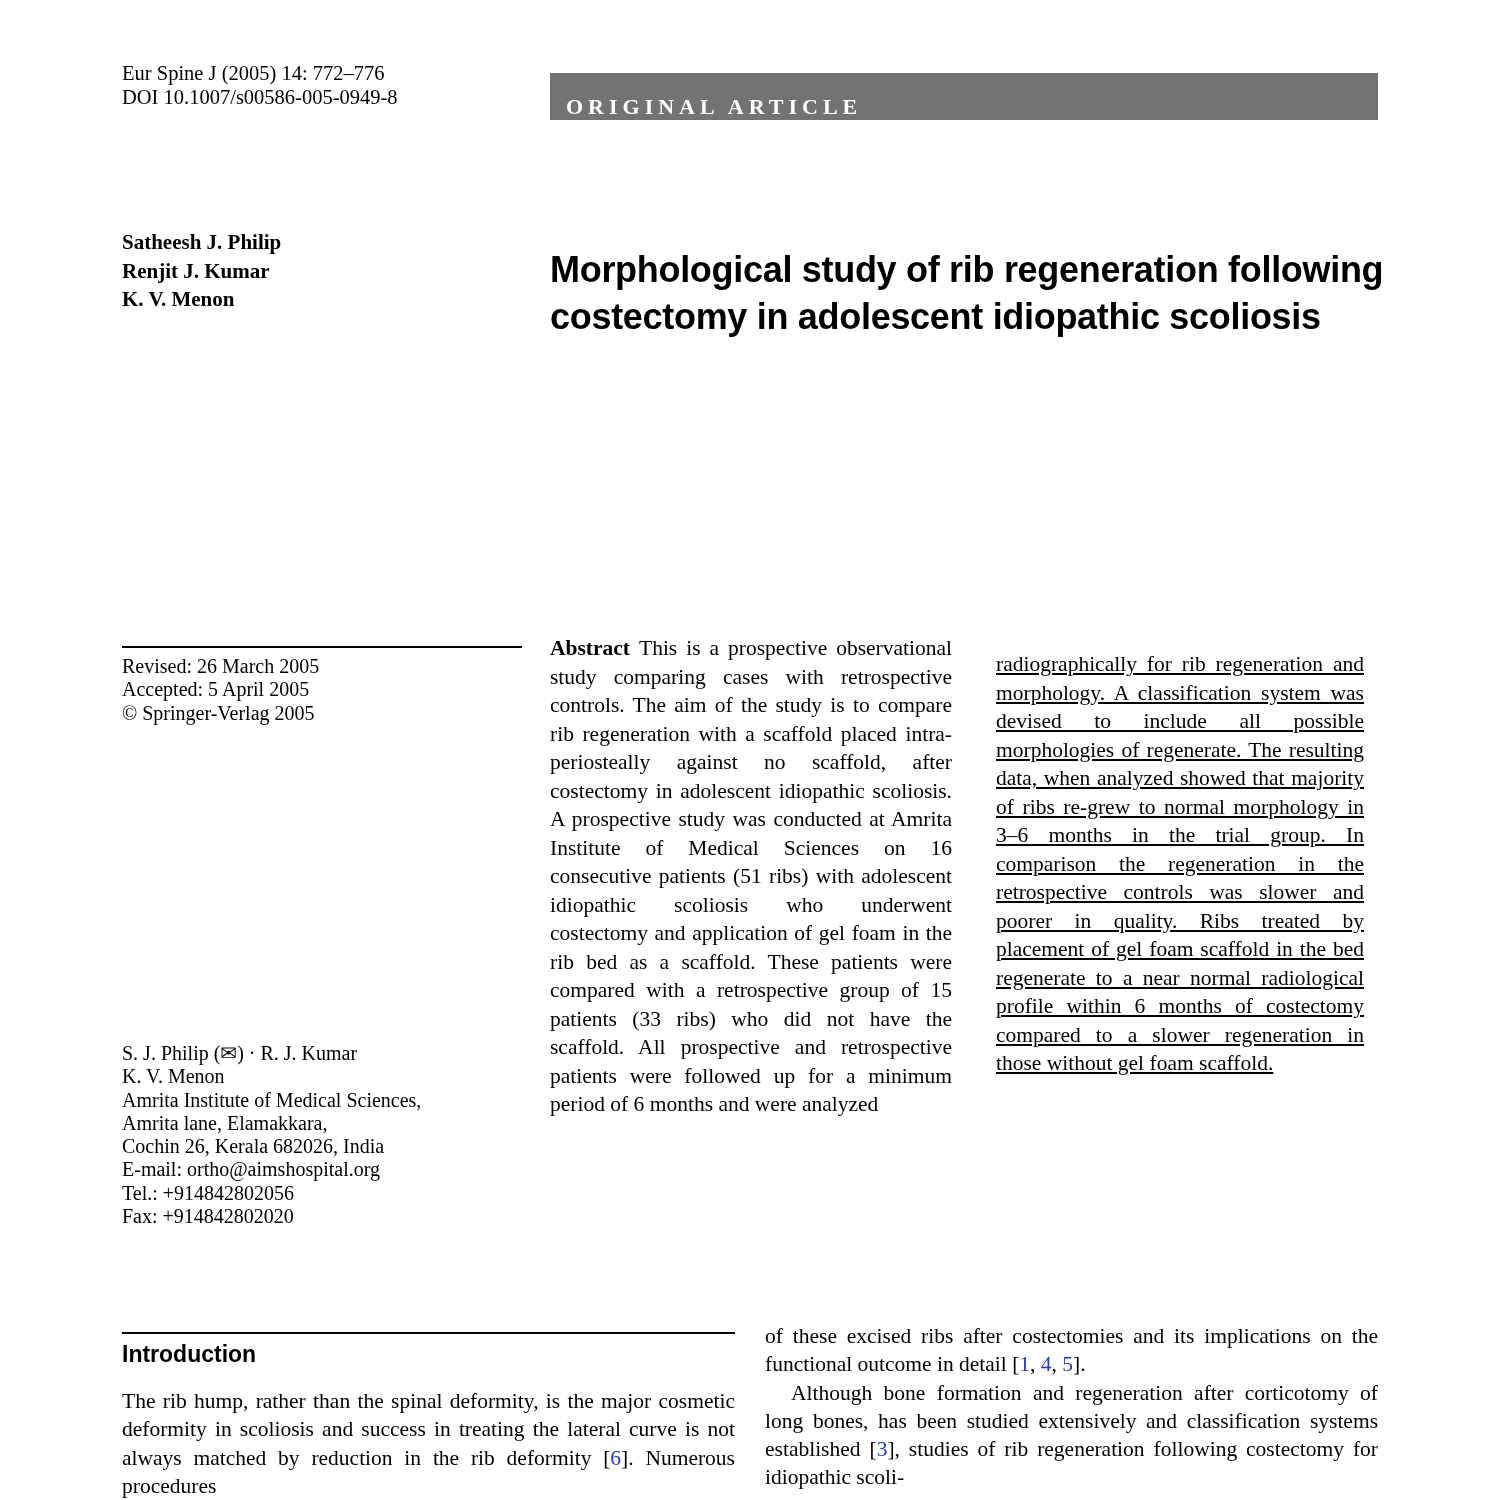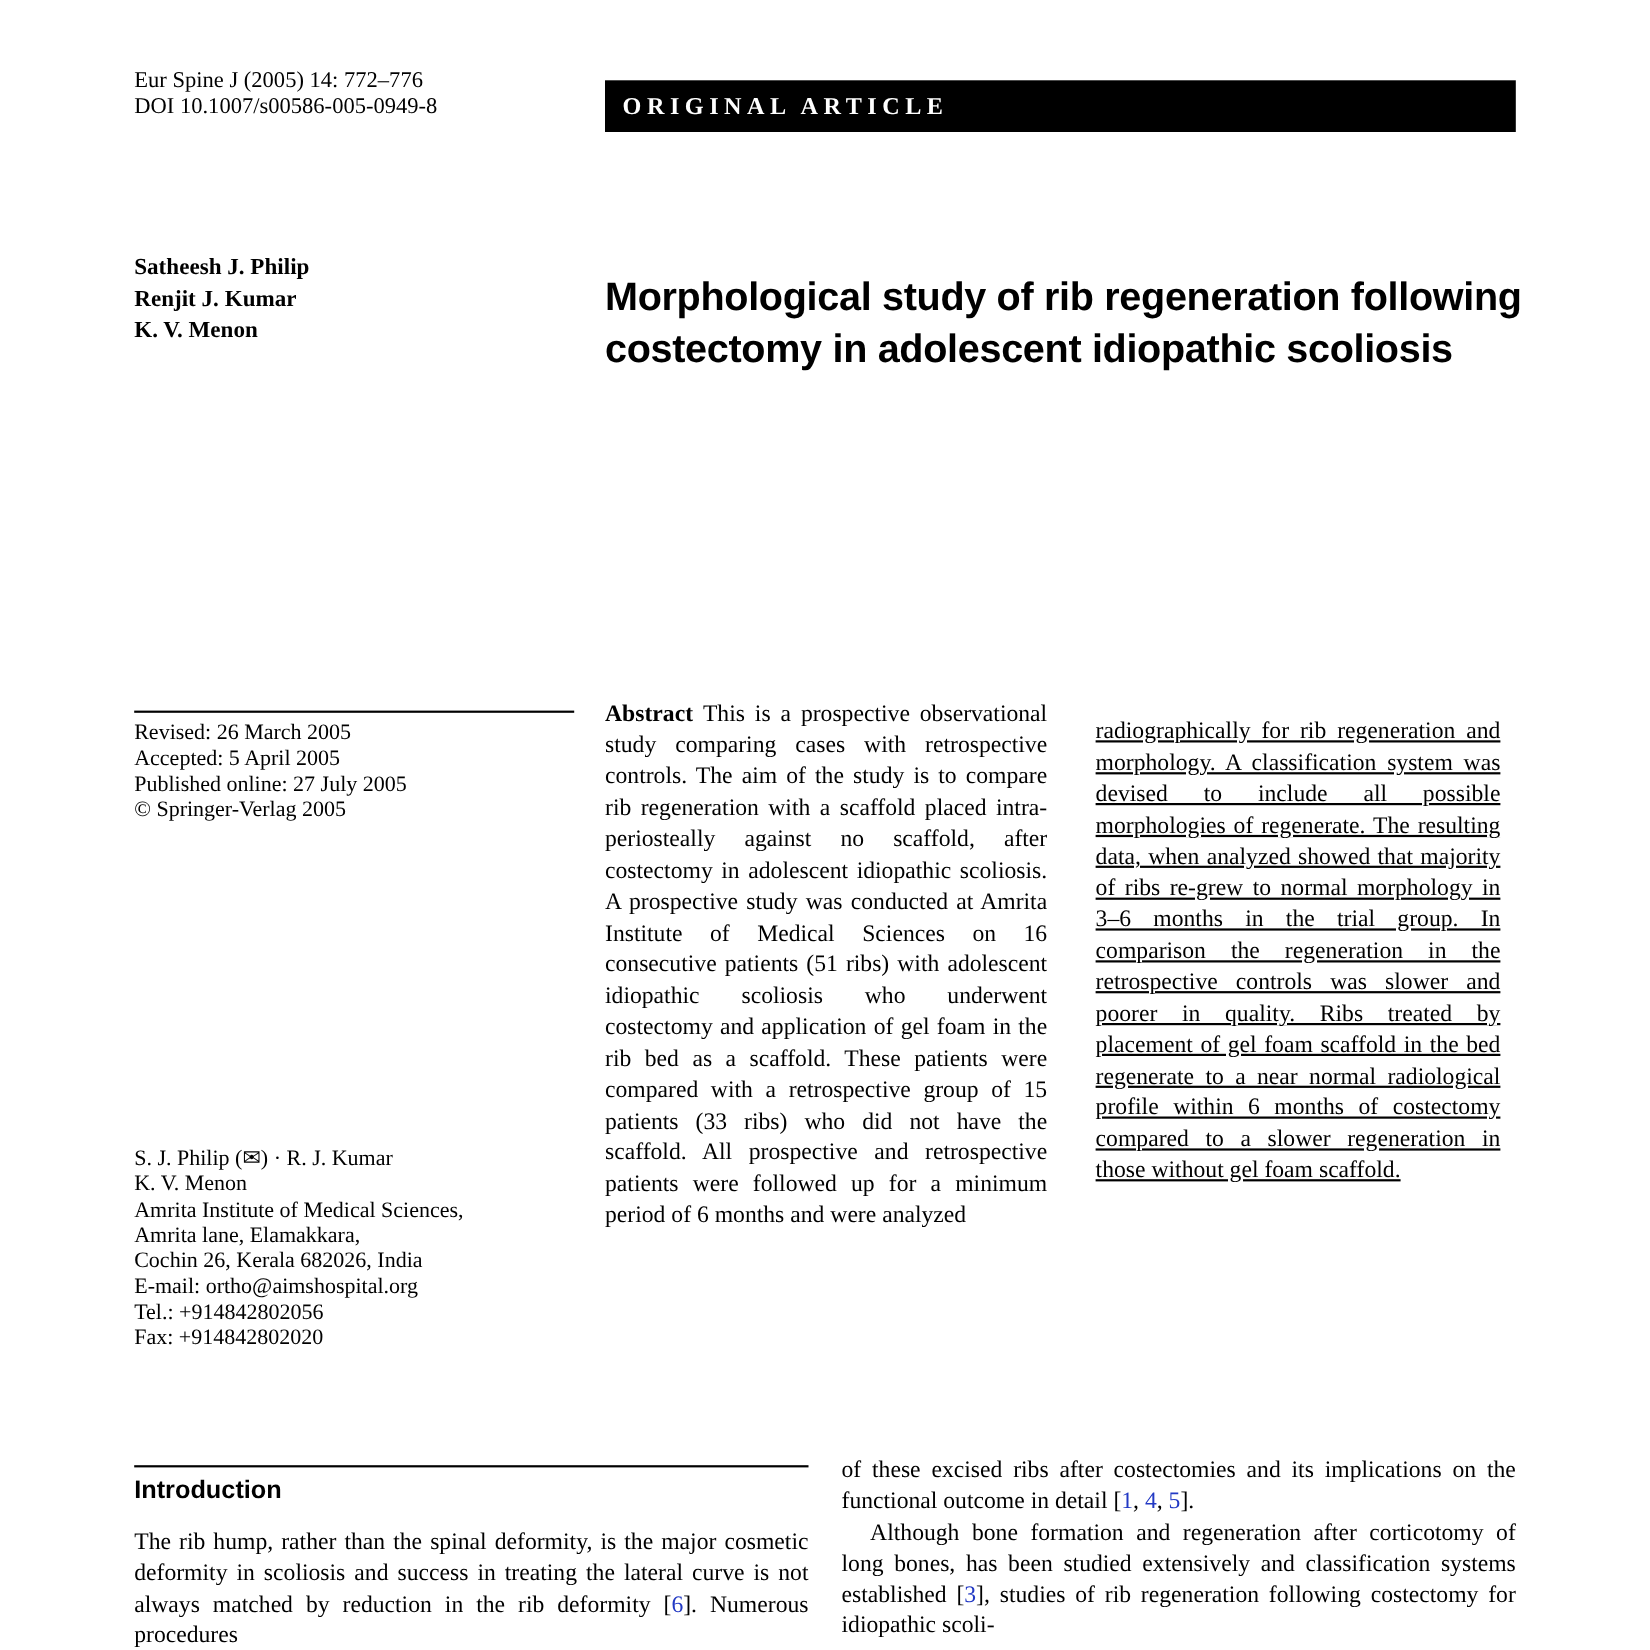--- a/index.html
+++ b/index.html
@@ -9,21 +9,21 @@
     font-family:"Liberation Serif", serif;
     padding-left:28px;
   }
 
   
   .journal-info { position:absolute; left:122px; top:61px; font-size:20.5px; line-height:24px; }
 
   
   .type-bar {
     position:absolute; left:550px; top:73px; width:828px; height:47px;
-    background:#000000; display:flex; align-items:center;
+    background:#737373; display:flex; align-items:flex-end;
   }
   .type-bar .type-label {
     color:#fff; font-size:22px; font-weight:bold; letter-spacing:5px;
     padding-left:16px; font-family:"Liberation Serif", serif;
   }
 
   
   .authors { position:absolute; left:122px; top:228px; font-weight:bold; font-size:21px; line-height:28.5px; }
 
   
@@ -95,21 +95,20 @@
     <div>Satheesh J. Philip</div>
     <div>Renjit J. Kumar</div>
     <div>K. V. Menon</div>
   </div>
 
   <h1 class="title">Morphological study of rib regeneration following costectomy in adolescent idiopathic scoliosis</h1>
 
   <div class="history">
     <div>Revised: 26 March 2005</div>
     <div>Accepted: 5 April 2005</div>
-    <div>Published online: 27 July 2005</div>
     <div>© Springer-Verlag 2005</div>
   </div>
 
   <div class="contact">
     <div><span>S. J. Philip (</span><span>✉</span><span>) · R. J. Kumar</span></div>
     <div>K. V. Menon</div>
     <div>Amrita Institute of Medical Sciences,</div>
     <div>Amrita lane, Elamakkara,</div>
     <div>Cochin 26, Kerala 682026, India</div>
     <div>E-mail: ortho@aimshospital.org</div>

